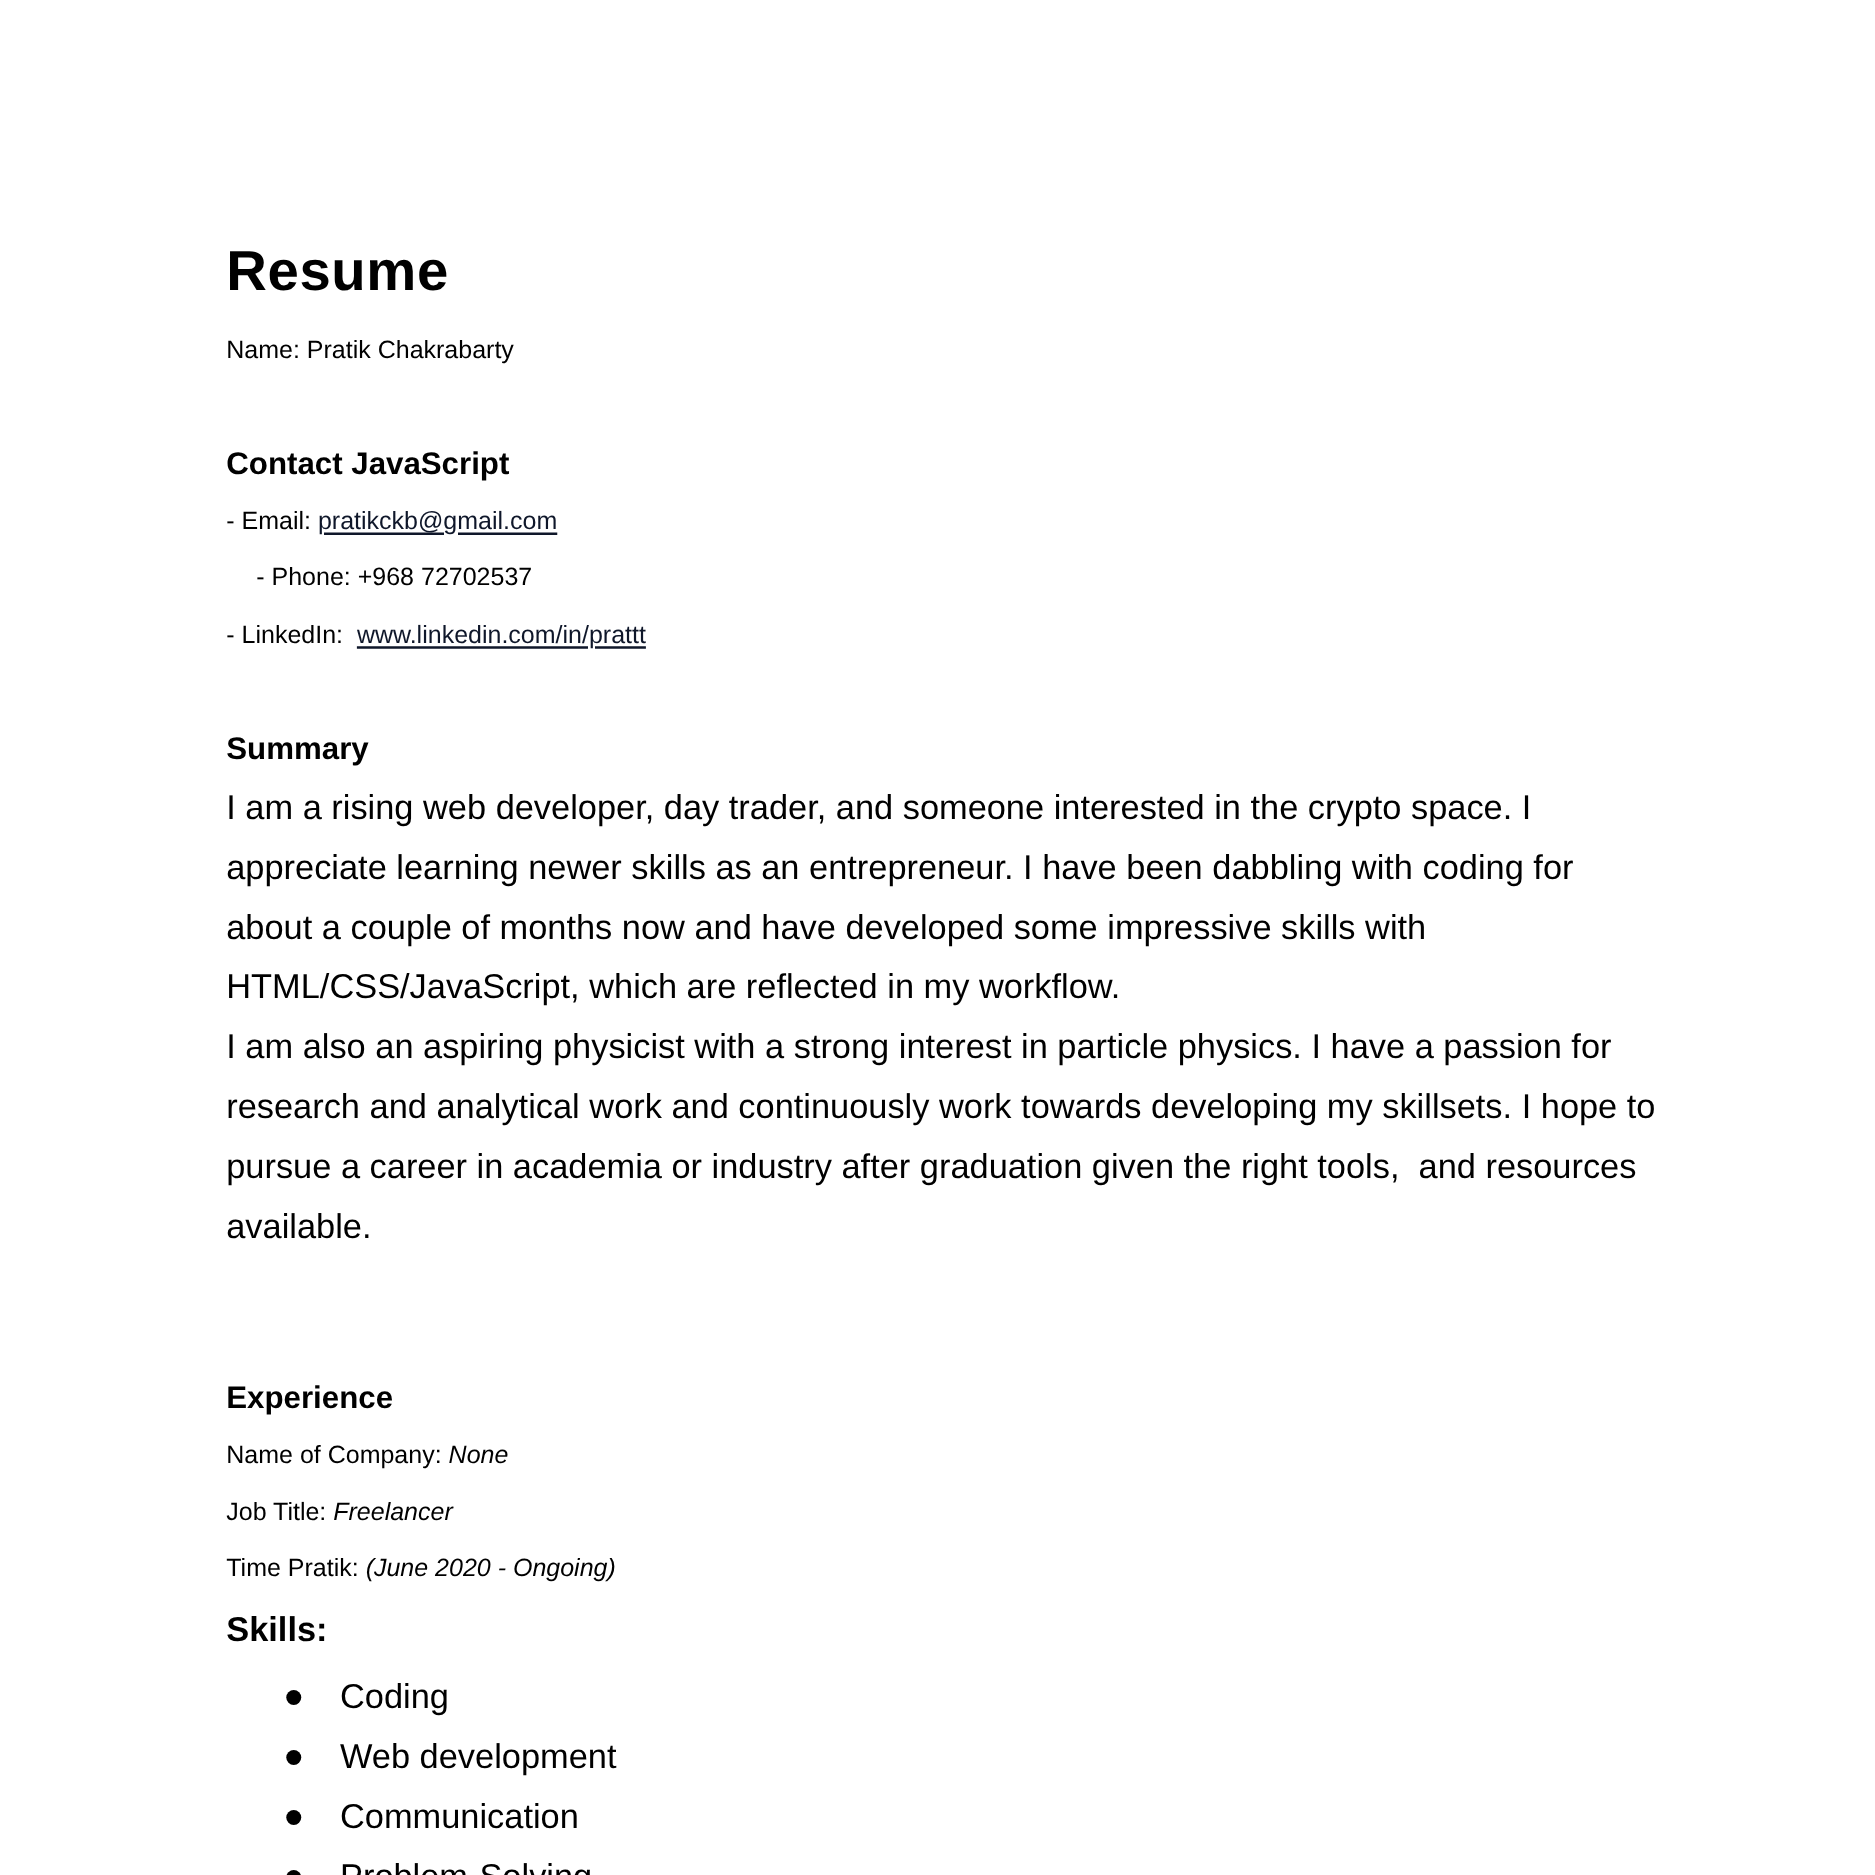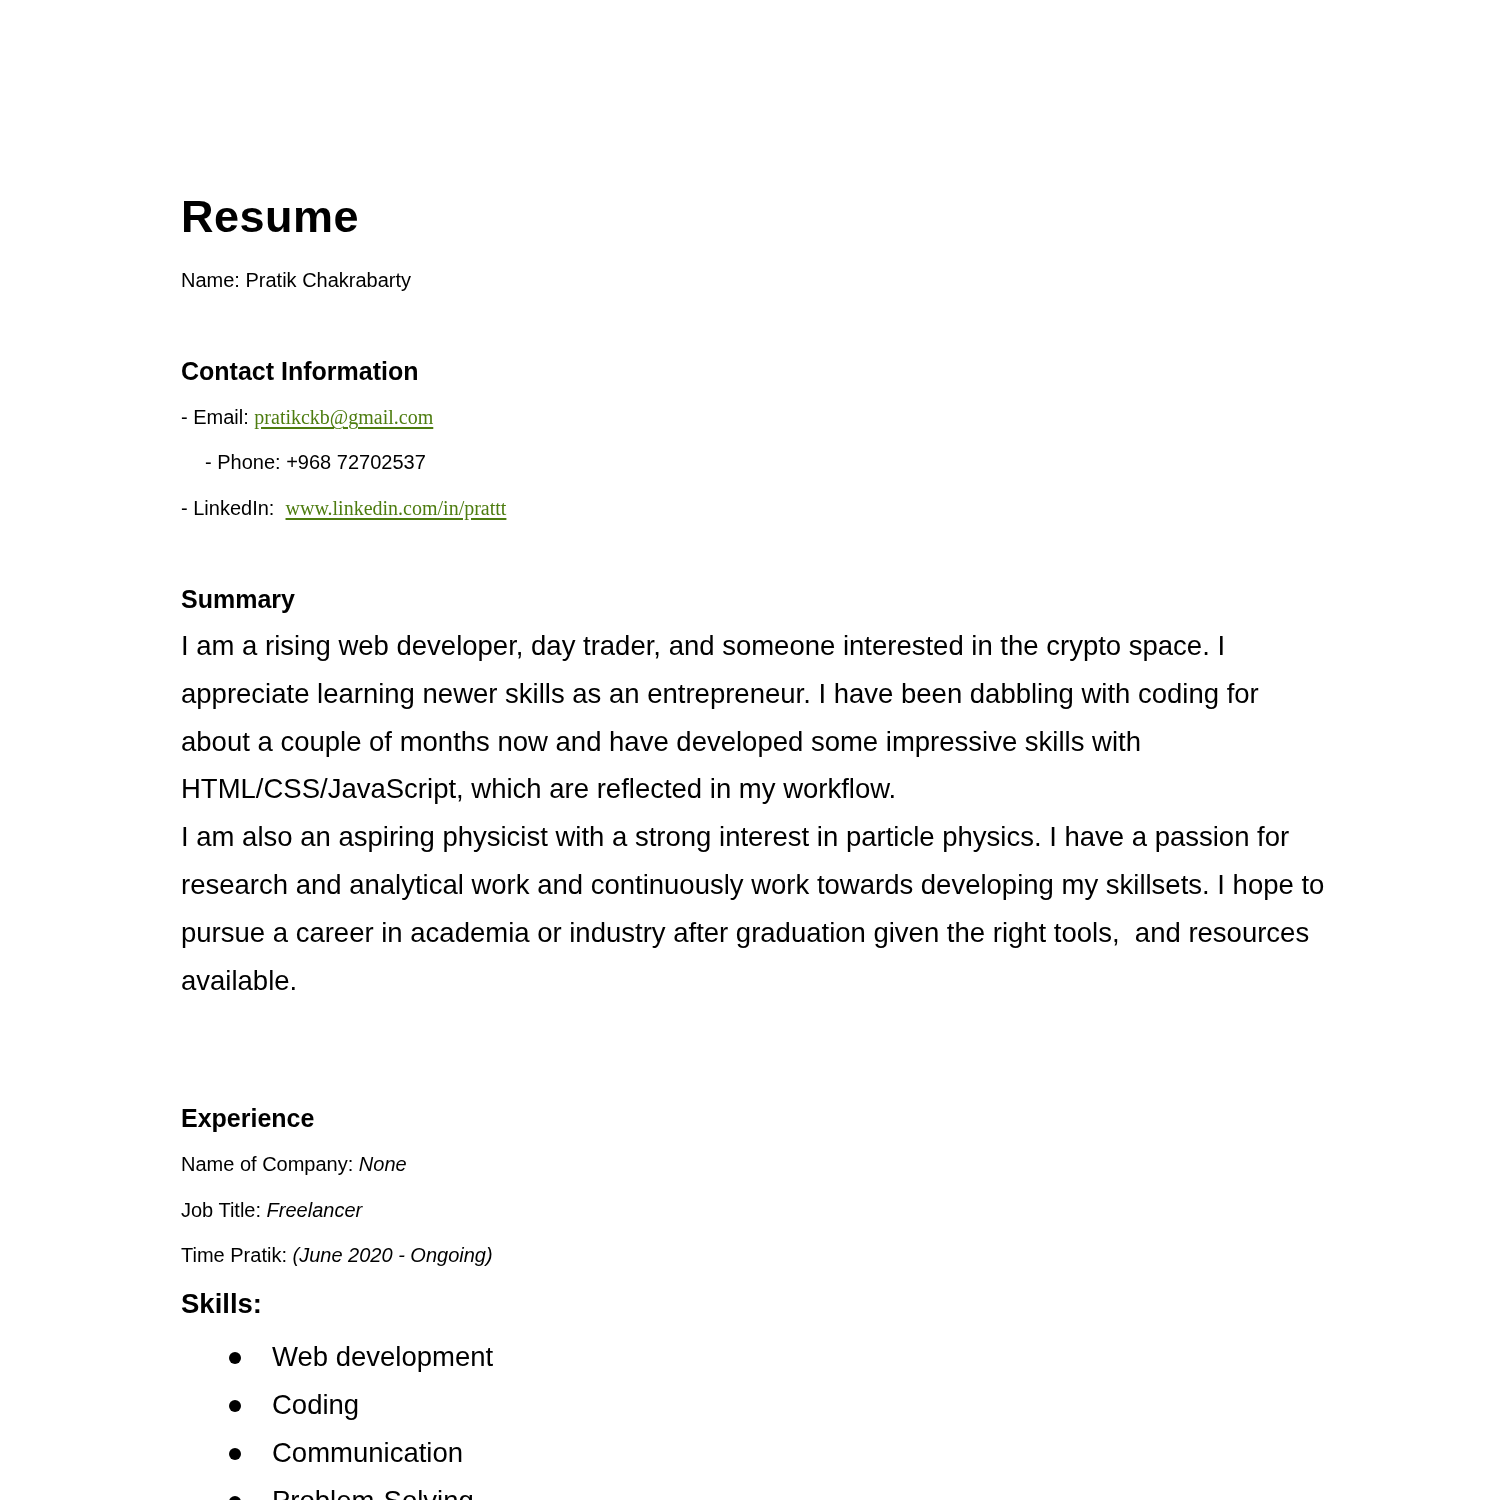--- a/index.html
+++ b/index.html
@@ -2,40 +2,40 @@
 <html><head>
 <meta charset="utf-8">
 <style>
   html, body { margin: 0; padding: 0; background: #ffffff; }
   body { width: 1500px; height: 1500px; overflow: hidden; position: relative;
          font-family: "Liberation Sans", "DejaVu Sans", sans-serif; color: #000; }
   .page { position: absolute; left: 181px; top: 0; width: 1140px; }
   .title { position: absolute; top: 190px; font-size: 45px; font-weight: bold; letter-spacing: 0.5px; margin: 0; line-height: 54px; }
   .line { position: absolute; font-size: 20px; line-height: 32px; white-space: nowrap; }
   .heading { position: absolute; font-size: 25px; font-weight: bold; line-height: 32px; white-space: nowrap; }
-  .link { color: #4d7c0f; text-decoration: underline; text-underline-offset: 3px; font-family: Liberation Serif, serif; }
+  .link { color: #0f172a; text-decoration: underline; text-underline-offset: 3px; }
   .para { position: absolute; font-size: 27.5px; line-height: 47.8px; width: 1150px; }
   .para p { margin: 0; }
   em { font-style: italic; }
   .bullets { position: absolute; left: 45px; top: 1333px; margin: 0; padding: 0; list-style: none; }
   .bullets li { font-size: 27.5px; line-height: 48px; height: 48px; position: relative; padding-left: 46px; white-space: nowrap; }
   .bullets li .dot { position: absolute; left: 3px; top: 19px; width: 12px; height: 12px; border-radius: 50%; background: #000; }
 </style>
 </head>
 <body>
 
 <div class="page">
 
   <h1 class="title">Resume</h1>
 
   <div class="line" style="top:264px;">
     <span>Name: </span><span>Pratik Chakrabarty</span>
   </div>
 
-  <div class="heading" style="top:355px;">Contact Information</div>
+  <div class="heading" style="top:355px;">Contact JavaScript</div>
 
   <div class="line" style="top:401px;">
     <span>- Email: </span><a class="link">pratikckb@gmail.com</a>
   </div>
 
   <div class="line" style="top:446px;margin-left:24px;">
     <span>- Phone: </span><span>+968 72702537</span>
   </div>
 
   <div class="line" style="top:492px;text-align:center;">
@@ -59,19 +59,19 @@
     <span>Job Title: </span><em>Freelancer</em>
   </div>
 
   <div class="line" style="top:1239px;">
     <span>Time Pratik: </span><em>(June 2020 - Ongoing)</em>
   </div>
 
   <div class="line" style="top:1288px; font-size:27.5px;font-weight:bold;">Skills:</div>
 
   <ul class="bullets">
+    <li><span class="dot"></span><span>Coding</span></li>
     <li><span class="dot"></span><span>Web development</span></li>
-    <li><span class="dot"></span><span>Coding</span></li>
     <li><span class="dot"></span><span>Communication</span></li>
     <li><span class="dot"></span><span>Problem-Solving</span></li>
   </ul>
 
 </div>
 
 </body></html>

